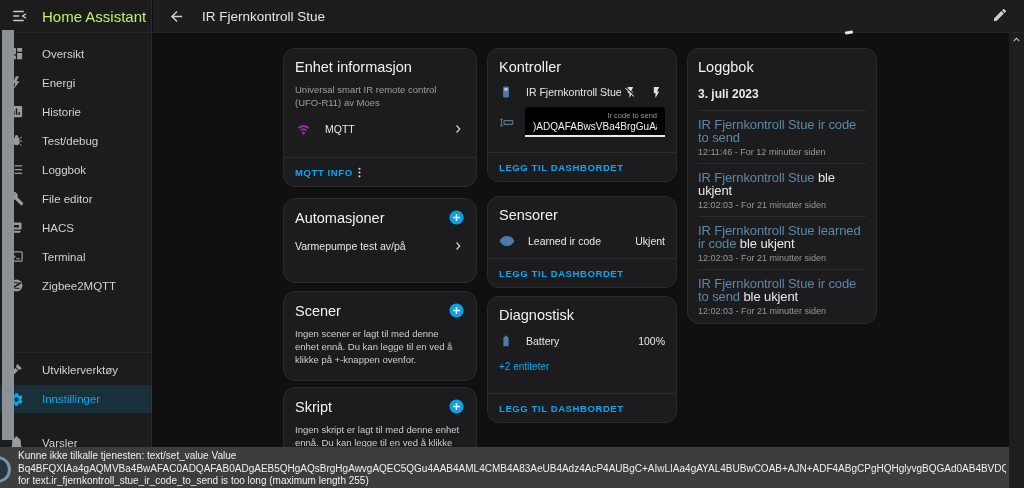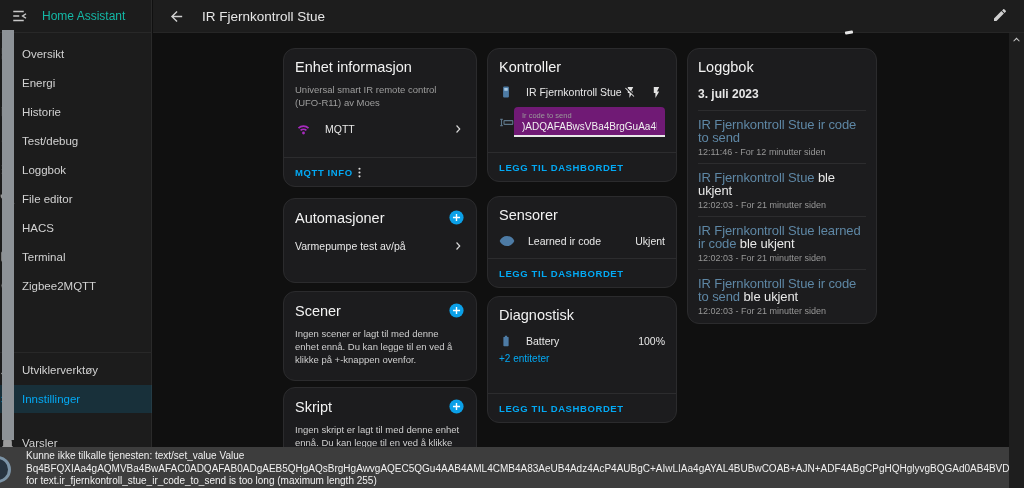--- a/index.html
+++ b/index.html
@@ -2,22 +2,22 @@
 <html><head>
 <meta charset="utf-8">
 <style>
   * { margin:0; padding:0; box-sizing:border-box; }
   body { font-family:"Liberation Sans","DejaVu Sans",sans-serif; background:#000; }
   .screen { position:relative; width:1024px; height:488px; background:#101010; overflow:hidden; }
 
   
   .sidebar { position:absolute; left:0; top:0; width:152px; height:488px; background:#1c1c1c; border-right:1px solid #2a2a2a; }
   .sb-header { height:33px; display:flex; align-items:center; gap:13px; padding-left:11px; border-bottom:1px solid #282828; }
-  .sb-title { font-size:12px; color:#14b8a6; font-weight:500; }
-  .sb-item { position:absolute; left:0; width:152px; height:29px; display:flex; align-items:center; gap:7px; padding-left:0; cursor:pointer; }
+  .sb-title { font-size:15px; color:#bef264; font-weight:500; }
+  .sb-item { position:absolute; left:0; width:152px; height:29px; display:flex; align-items:center; gap:18px; padding-left:9px; cursor:pointer; }
   .sb-item .lbl { font-size:11.5px; font-weight:500; color:#d2d2d2; }
   .sb-item.active { background:rgba(3,169,244,0.14); }
   .sb-item.active .lbl { color:#03a9f4; }
   .sb-divider { position:absolute; left:0; top:352px; width:152px; border-top:1px solid #282828; }
   .icon { display:inline-flex; align-items:center; justify-content:center; flex:0 0 auto; }
 
   
   .app-header { position:absolute; left:153px; top:0; width:871px; height:33px; background:#1d1d1d; border-bottom:1px solid #262626; display:flex; align-items:center; }
   .hdr-title { font-size:13.5px; color:#e6e6e6; margin-left:17px; }
   .hdr-back { margin-left:15px; cursor:pointer; }
@@ -27,35 +27,35 @@
   .card { position:absolute; background:#1c1c1e; border:1px solid #2b2b2d; border-radius:12px; display:flex; flex-direction:column; overflow:hidden; }
   .card-body { padding:10px 11px 0; flex:1; overflow:hidden; }
   .card-title { font-size:14.5px; color:#f2f2f2; font-weight:400; }
   .title-row { display:flex; align-items:center; justify-content:space-between; }
   .desc { margin-top:8px; font-size:9.5px; line-height:13px; color:#9e9e9e; }
   .ent-row { display:flex; align-items:center; margin-top:11px; }
   .ent-row .lbl { font-size:10.5px; color:#e8e8e8; margin-left:13px; flex:1; white-space:nowrap; overflow:hidden; }
   .ent-row .val { font-size:10.5px; color:#e8e8e8; margin-left:6px; }
   .card-footer { border-top:1px solid #2c2c2e; min-height:29px; display:flex; align-items:center; padding:0 11px; }
   .flink { font-size:9.5px; font-weight:700; letter-spacing:0.6px; color:#03a9f4; cursor:pointer; white-space:nowrap; }
-  .more-link { font-size:10px; color:#03a9f4; margin-top:4px; cursor:pointer; }
-  .text-field { flex:1; background:#701a75; border-radius:4px 4px 0 0; border-bottom:2px solid #e8e8e8; padding:4px 8px 3px; overflow:hidden; }
+  .more-link { font-size:10px; color:#03a9f4; margin-top:12px; cursor:pointer; }
+  .text-field { flex:1; margin-left:11px; background:#000000; border-radius:4px 4px 0 0; border-bottom:2px solid #e8e8e8; padding:4px 8px 3px; overflow:hidden;text-align:right; }
   .tf-label { font-size:7.5px; color:#9a9a9a; }
   .tf-value { font-size:10px; color:#f0f0f0; white-space:nowrap; overflow:hidden; margin-top:1px; }
 
   
   .lb-date { margin-top:12px; font-size:12px; font-weight:700; color:#e8e8e8; padding-bottom:9px; }
   .lb-entry { border-top:1px solid #2c2c2e; padding:7px 0 6px; }
   .lb-text { font-size:13px; line-height:13px; letter-spacing:-0.1px; }
   .lb-name { color:#5e87a5; cursor:pointer; }
   .lb-suffix { color:#e8e8e8; font-weight:500; }
   .lb-time { font-size:9px; color:#979797; margin-top:3px; }
 
   
-  .toast { position:absolute; left:0; top:447px; width:1013px; height:41px; background:#3d3d3d; z-index:20; padding:3px 0 0 26px; }
+  .toast { position:absolute; left:0; top:447px; width:1013px; height:41px; background:#3d3d3d; z-index:20; padding:3px 0 0 18px; }
   .toast div { font-size:10px; line-height:12.5px; color:#f0f0f0; white-space:nowrap; overflow:hidden; width:988px; }
   .avatar-arc { position:absolute; left:-16px; top:456px; width:27px; height:27px; border-radius:50%; border:3px solid #7b93a6; background:#273440; z-index:21; }
 
   
   .scrollbar { position:absolute; left:1009px; top:33px; width:15px; height:455px; background:#1e1e1e; z-index:30; }
   .scroll-thumb { position:absolute; left:1.5px; top:30px; width:12px; height:410px; background:#8d9297; cursor:pointer; }
   .scroll-up { position:absolute; left:2px; top:2px; cursor:pointer; }
   .scroll-hint { position:absolute; left:845px; top:31px; width:8px; height:3px; background:#e6e6e6; border-radius:1px; transform:rotate(-8deg); }
 
   svg { display:block; }

